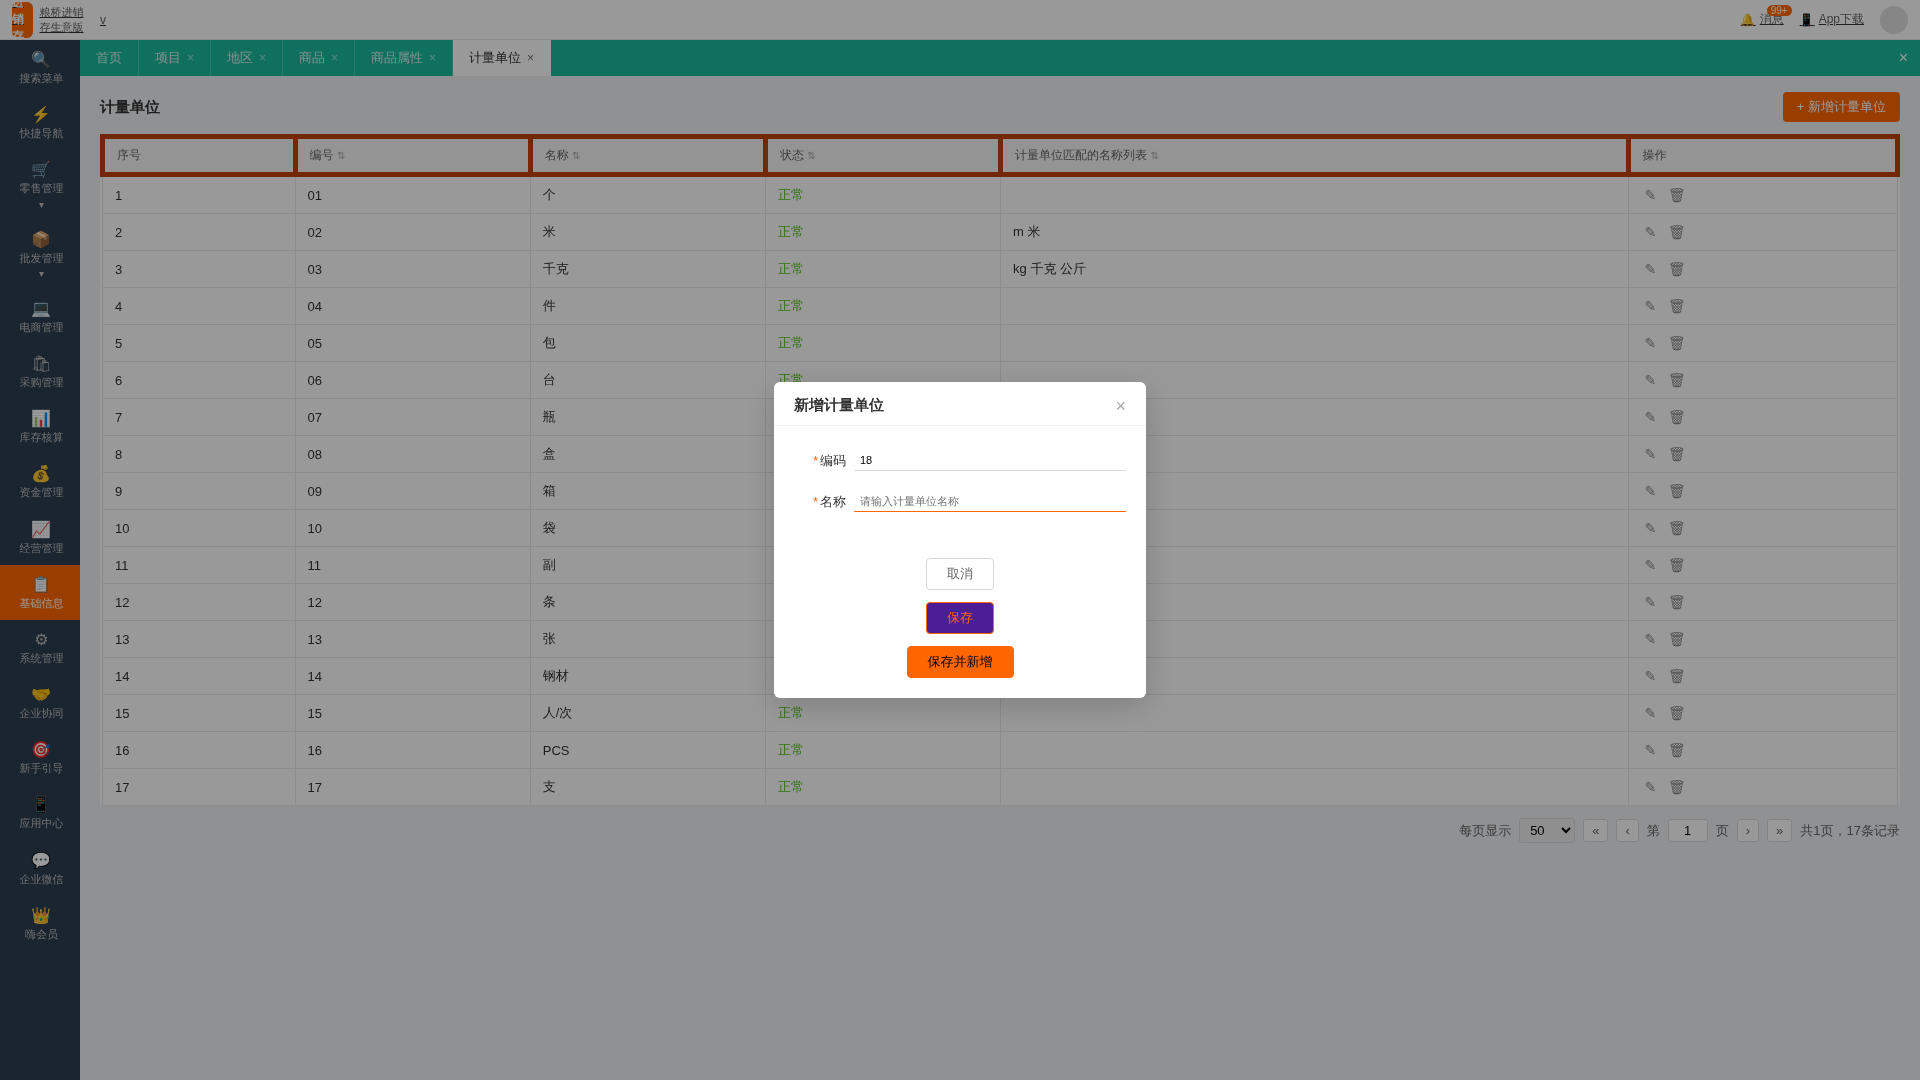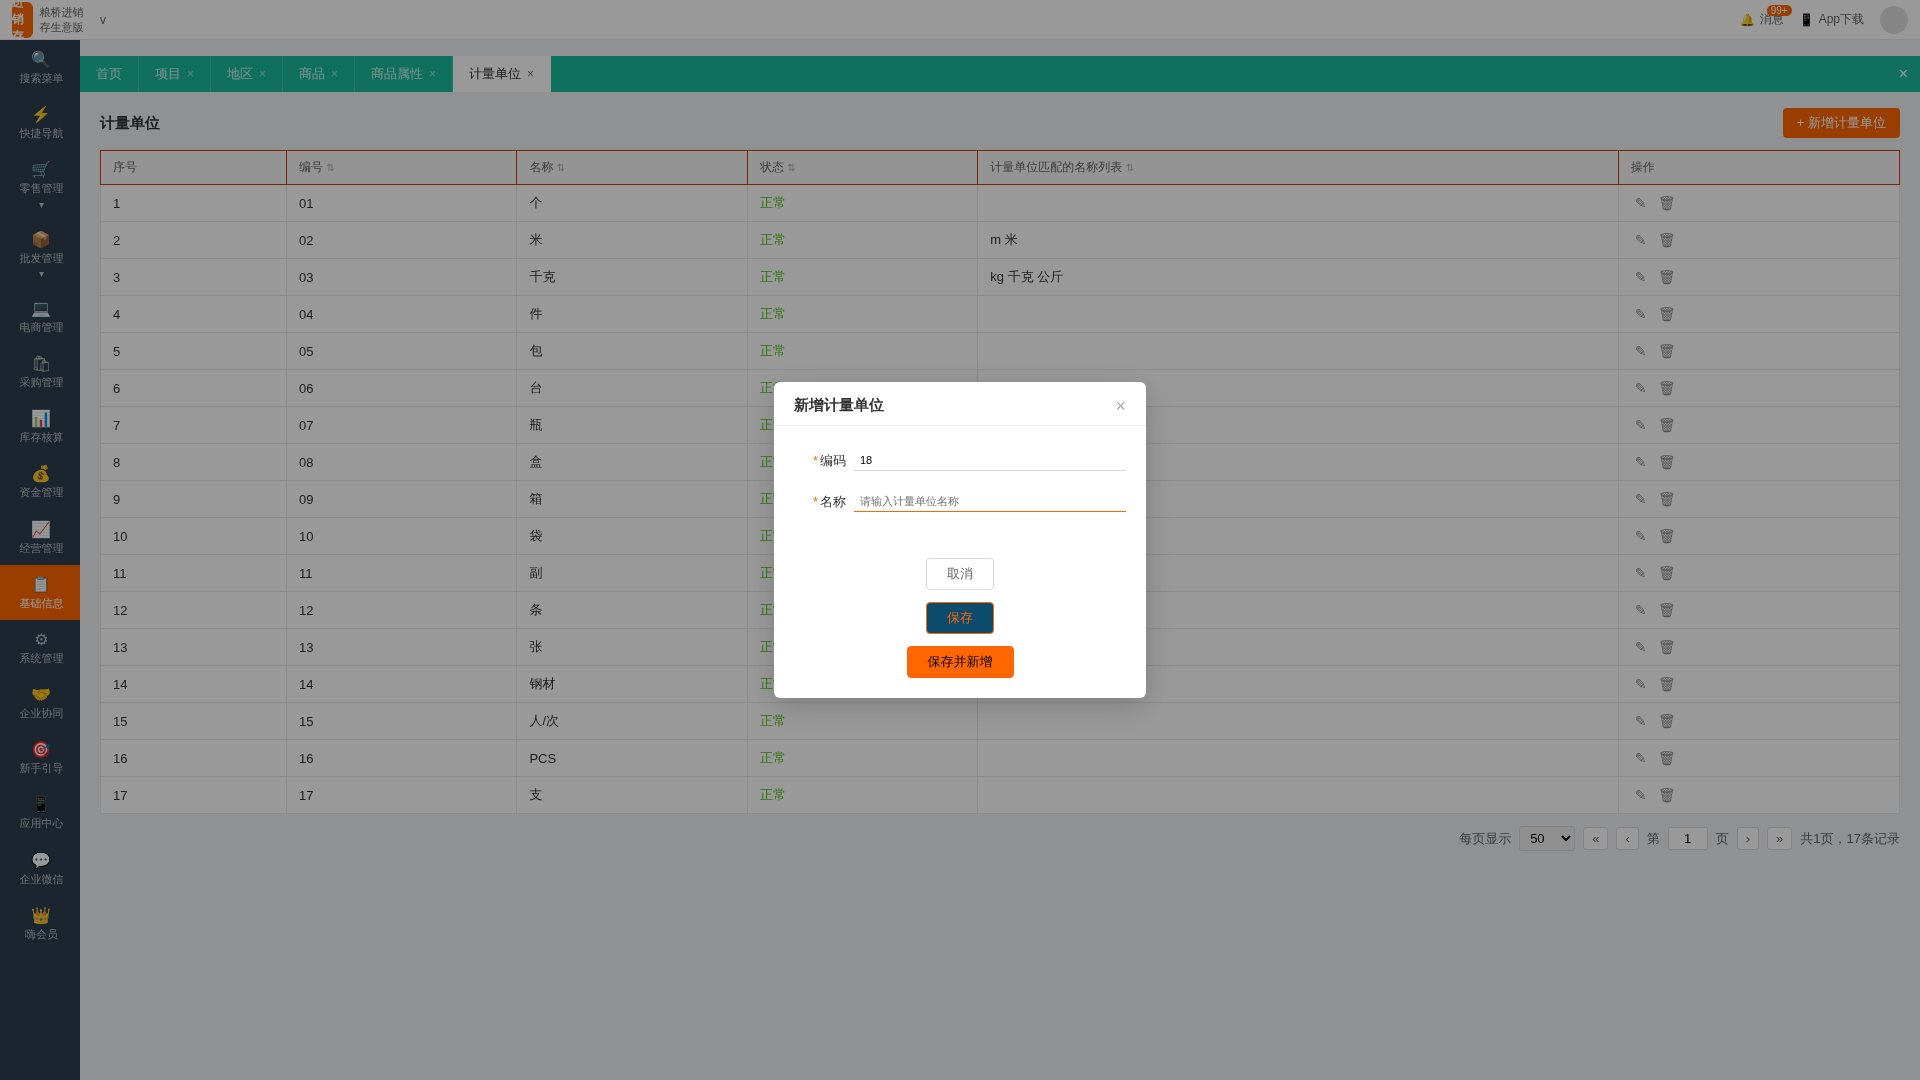--- a/index.html
+++ b/index.html
@@ -1,19 +1,19 @@
 <!DOCTYPE html>
 <html><head>
   <meta charset="utf-8">
   <style>
     * { box-sizing: border-box; margin: 0; padding: 0; }
     body { font-family: 'Microsoft YaHei', Arial, sans-serif; font-size: 13px; background: #f0f2f5; color: #333; height: 1080px; width: 1920px; overflow: hidden; display: flex; flex-direction: column; }
 
     
-    .topbar { height: 40px; background: #fff; display: flex; align-items: center; padding: 0 12px; border-bottom: 1px solid #e8e8e8; justify-content: space-between; flex-shrink: 0; }
+    .topbar { height: 40px; background: #fff; display: flex; align-items: center; padding: 0 12px; border-bottom: 1px solid #e8e8e8; justify-content: space-between; flex-shrink: 0; text-decoration: underline; }
     .topbar-left { display: flex; align-items: center; gap: 8px; }
     .logo-area { display: flex; align-items: center; gap: 6px; width: 80px; }
     .logo-icon { width: 36px; height: 36px; background: #f60; border-radius: 6px; display: flex; align-items: center; justify-content: center; color: #fff; font-weight: bold; font-size: 12px; }
     .company-name { font-size: 11px; color: #666; line-height: 1.3; }
     .topbar-dropdown { font-size: 12px; color: #666; cursor: pointer; display: flex; align-items: center; gap: 2px; }
     .topbar-right { display: flex; align-items: center; gap: 16px; }
     .topbar-badge { position: relative; cursor: pointer; }
     .badge-count { position: absolute; top: -6px; right: -8px; background: #f60; color: #fff; border-radius: 8px; font-size: 10px; padding: 0 4px; min-width: 16px; text-align: center; }
     .topbar-btn { font-size: 12px; color: #666; cursor: pointer; display: flex; align-items: center; gap: 4px; }
     .avatar { width: 28px; height: 28px; border-radius: 50%; background: #e0e0e0; cursor: pointer; }
@@ -26,37 +26,37 @@
     .sidebar-item { display: flex; flex-direction: column; align-items: center; padding: 10px 4px; cursor: pointer; color: #bbb; font-size: 12px; gap: 3px; border-left: 3px solid transparent; }
     .sidebar-item.active { background: #f60; color: #fff; border-left-color: #f60; }
     .sidebar-item-icon { font-size: 16px; }
     .sidebar-item-label { font-size: 11px; text-align: center; line-height: 1.2; }
     .sidebar-arrow { font-size: 10px; }
 
     
     .content-area { flex: 1; display: flex; flex-direction: column; overflow: hidden; }
 
     
-    .tabs-bar { height: 36px; background: #1abc9c; display: flex; align-items: center; padding: 0 0; flex-shrink: 0; margin-top: 16px; }
+    .tabs-bar { height: 36px; background: #1abc9c; display: flex; align-items: center; padding: 0 0; flex-shrink: 0; }
     .tab { display: flex; align-items: center; gap: 6px; padding: 0 16px; height: 36px; cursor: pointer; font-size: 13px; color: rgba(255,255,255,0.8); border-right: 1px solid rgba(255,255,255,0.2); }
     .tab.active { background: #fff; color: #333; }
     .tab-close { font-size: 12px; color: inherit; cursor: pointer; opacity: 0.7; }
     .tabs-end-close { margin-left: auto; padding: 0 12px; color: #fff; cursor: pointer; font-size: 16px; }
 
     
     .page-content { flex: 1; overflow-y: auto; padding: 16px 20px; position: relative; }
 
     
     .page-header { display: flex; align-items: center; justify-content: space-between; margin-bottom: 12px; }
     .page-title { font-size: 15px; font-weight: bold; color: #333; }
     .add-btn { background: #f60; color: #fff; border: none; border-radius: 4px; padding: 6px 14px; font-size: 13px; cursor: pointer; }
 
     
     .data-table { width: 100%; border-collapse: collapse; background: #fff; }
-    .data-table th { background: #f7f7f7; border: 1px solid #c2410c; padding: 8px 12px; text-align: left; font-weight: normal; color: #666; font-size: 12px; white-space: nowrap; }
+    .data-table th { background: #f7f7f7; border: 5px solid #c2410c; padding: 8px 12px; text-align: left; font-weight: normal; color: #666; font-size: 12px; white-space: nowrap; }
     .data-table td { border: 1px solid #e8e8e8; padding: 8px 12px; font-size: 13px; }
     .status-normal { color: #52c41a; }
     .action-btn { background: transparent; border: none; cursor: pointer; color: #888; font-size: 14px; padding: 2px 4px; }
     .sort-icon { color: #aaa; font-size: 10px; vertical-align: middle; cursor: pointer; }
 
     
     .pagination { display: flex; align-items: center; justify-content: flex-end; padding: 12px 0; gap: 8px; font-size: 13px; color: #666; }
     .pagination-select { border: 1px solid #d9d9d9; border-radius: 3px; padding: 3px 6px; font-size: 13px; }
     .pagination-btn { border: 1px solid #d9d9d9; background: #fff; border-radius: 3px; padding: 3px 8px; cursor: pointer; font-size: 13px; color: #666; }
     .pagination-input { border: 1px solid #d9d9d9; border-radius: 3px; padding: 3px 6px; width: 40px; text-align: center; font-size: 13px; }
@@ -70,21 +70,21 @@
     .dialog-title { font-size: 15px; font-weight: bold; color: #333; }
     .dialog-close { background: none; border: none; font-size: 18px; color: #aaa; cursor: pointer; line-height: 1; }
     .dialog-body { padding: 24px 20px 16px; }
     .form-item { display: flex; align-items: center; margin-bottom: 20px; }
     .form-label { width: 60px; text-align: right; font-size: 13px; color: #333; flex-shrink: 0; padding-right: 8px; }
     .form-required { color: #f60; margin-right: 2px; }
     .form-input { flex: 1; border: none; border-bottom: 1px solid #d9d9d9; padding: 4px 6px; font-size: 11px; outline: none; }
     .form-input.active-input { border-bottom-color: #f60; }
     .dialog-footer { display: flex; align-items: center; justify-content: center; gap: 12px; padding: 10px 20px 20px; flex-direction: column; }
     .btn-cancel { border: 1px solid #d9d9d9; background: #fff; border-radius: 4px; padding: 6px 20px; font-size: 13px; cursor: pointer; color: #666; }
-    .btn-save { background: #0c4a6e; border: 1px solid #f60; color: #f60; border-radius: 4px; padding: 6px 20px; font-size: 13px; cursor: pointer; }
+    .btn-save { background: #4c1d95; border: 1px solid #f60; color: #f60; border-radius: 4px; padding: 6px 20px; font-size: 13px; cursor: pointer; }
     .btn-save-new { background: #f60; border: 1px solid #f60; color: #000000; border-radius: 4px; padding: 6px 20px; font-size: 13px; cursor: pointer; }
   </style>
 </head>
 <body>
 
 <div class="topbar">
   <div class="topbar-left">
     <div class="logo-area">
       <div class="logo-icon">
         <span>进销存</span>

